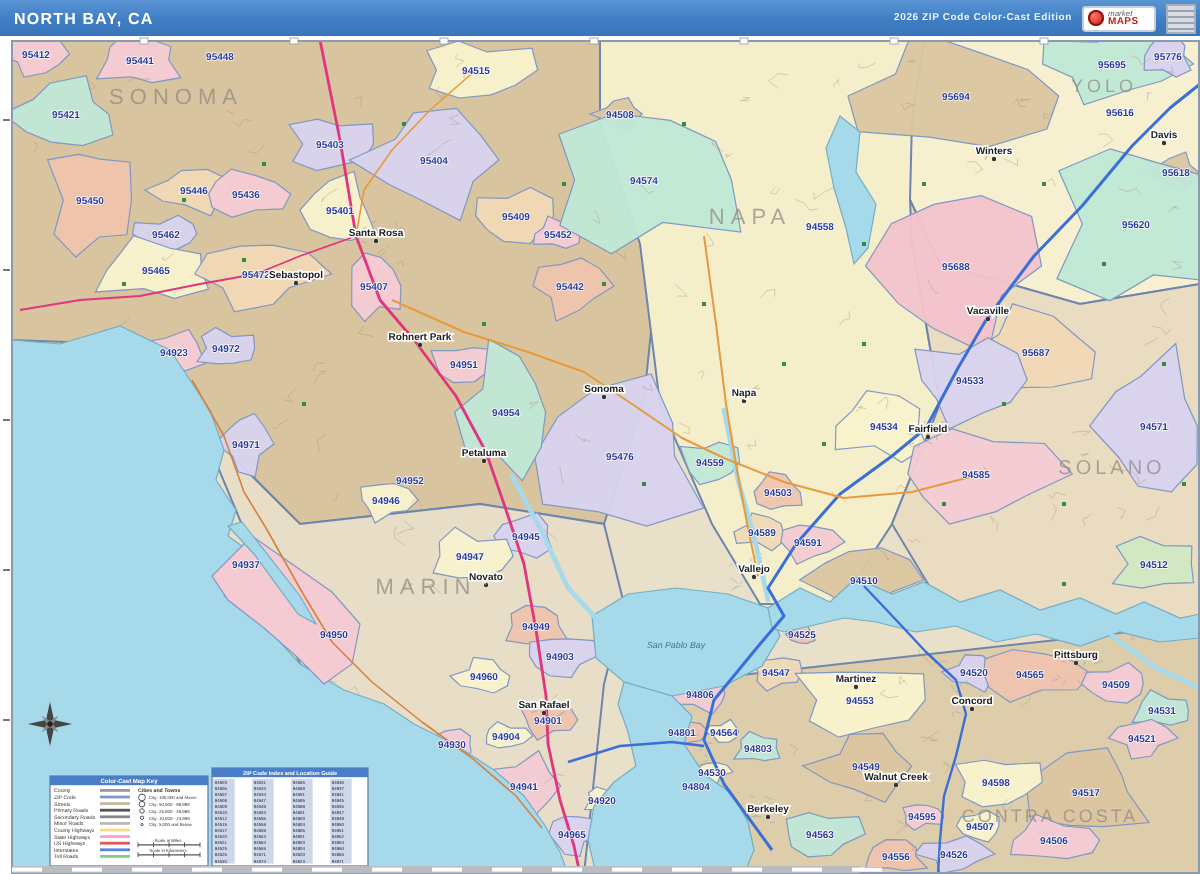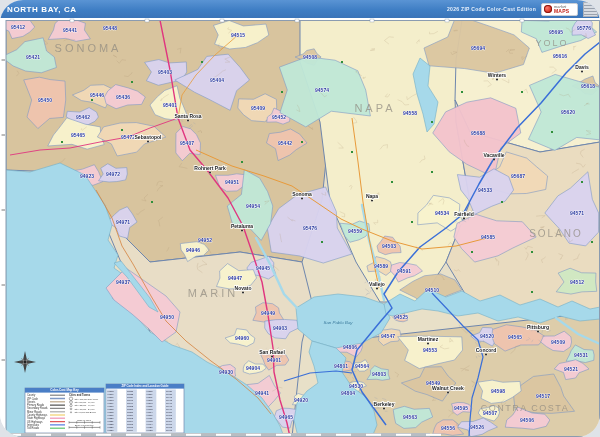--- a/index.html
+++ b/index.html
@@ -1,19 +1,18 @@
 <!DOCTYPE html>
 <html><head>
 <meta charset="utf-8">
 <style>
   html,body{margin:0;padding:0;background:#dfe3e8;}
   .screen{
     position:relative;width:600px;height:437px;overflow:hidden;background:#fff;
     font-family:"Liberation Sans",sans-serif;
-    border-radius:23px;
   }
   .hdr{
     position:absolute;left:0;top:0;width:600px;height:18px;
     background:linear-gradient(#5a94d4,#3f7ec4 55%,#3a74b8);
     display:flex;align-items:center;justify-content:space-between;
     box-sizing:border-box;padding:0 2px 0 7px;z-index:5;
   }
   .hdr-title{color:#fff;font-size:8px;font-weight:bold;letter-spacing:.6px;}
   .hdr-right{display:flex;align-items:center;gap:5px;}
   .hdr-edition{color:#eaf2fc;font-size:5px;font-weight:bold;letter-spacing:.3px;}

